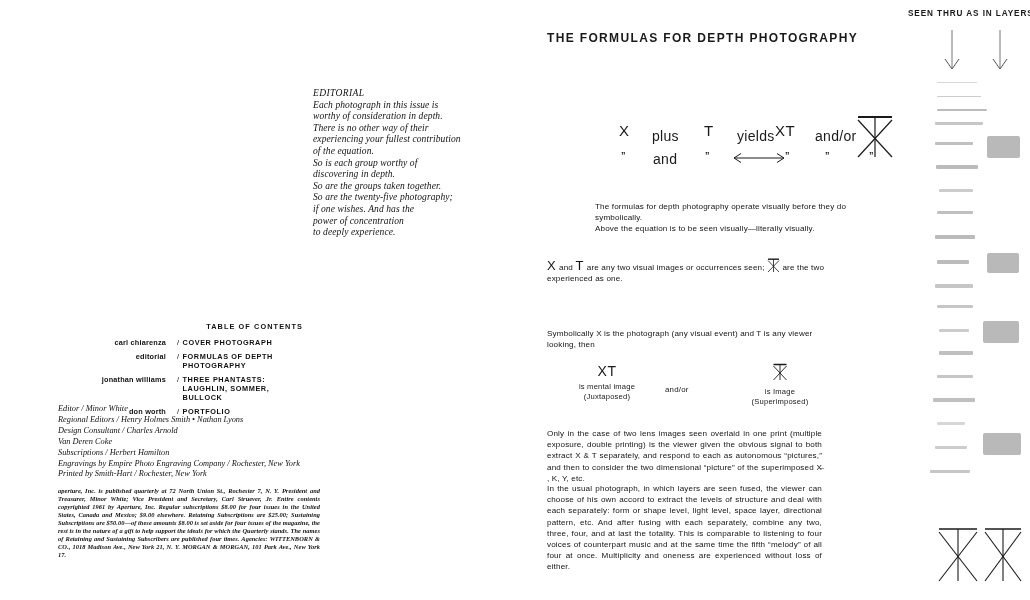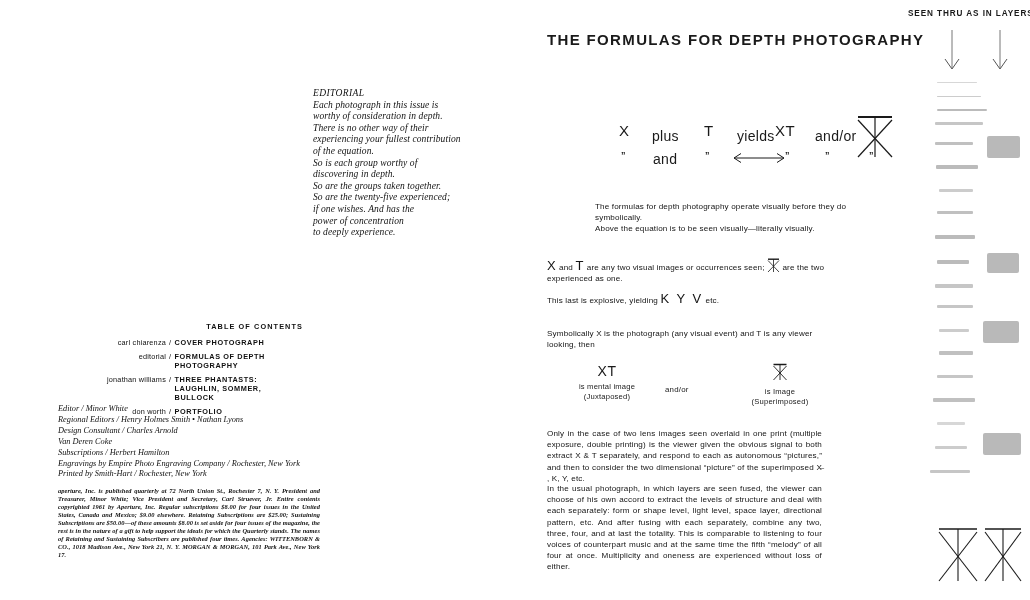--- a/index.html
+++ b/index.html
@@ -34,21 +34,21 @@
     color:#111;
   }
   #toc .toc-title{
     text-align:right;font-weight:bold;letter-spacing:1.1px;
     margin-bottom:7px;padding-left:18px;
   }
   #toc .toc-row{
     display:flex;align-items:baseline;margin-bottom:5px;letter-spacing:.5px;
   }
   #toc .toc-author{
-    flex:0 0 108px;text-align:right;padding-right:3px;font-weight:normal;
+    flex:0 0 108px;text-align:right;padding-right:11px;font-weight:bold;
     letter-spacing:.2px;
   }
   #toc .toc-sep{padding-right:3px;}
   #toc .toc-item{flex:1;font-weight:bold;letter-spacing:.6px;}
 
   #masthead{left:58px;top:404px;width:262px;}
   #masthead .brand{
     font-weight:bold;font-size:8.5px;letter-spacing:2.6px;margin-bottom:9px;
   }
   #masthead .credits{
@@ -62,21 +62,21 @@
     font-style:italic;font-weight:bold;
     font-size:6.4px;line-height:8.0px;
     text-align:justify;
     color:#111;
     letter-spacing:.05px;
   }
 
   
   #main-title{
     left:547px;top:31px;
-    font-size:15px;font-weight:bold;letter-spacing:1.35px;
+    font-size:12px;font-weight:bold;letter-spacing:1.35px;
   }
 
   .body-text{
     font-size:8.1px;line-height:11.2px;color:#141414;
     letter-spacing:.15px;
   }
 
   #formula-row{left:547px;top:118px;width:345px;height:60px;}
   .frm{position:absolute;}
   .frm-glyph{font-size:15px;letter-spacing:.5px;font-weight:300;}
@@ -147,21 +147,21 @@
   <div class="abs" id="editorial">
     <div class="ed-head">EDITORIAL</div>
     <div>Each photograph in this issue is</div>
     <div>worthy of consideration in depth.</div>
     <div>There is no other way of their</div>
     <div>experiencing your fullest contribution</div>
     <div>of the equation.</div>
     <div>So is each group worthy of</div>
     <div>discovering in depth.</div>
     <div>So are the groups taken together.</div>
-    <div>So are the twenty-five experienced;</div>
+    <div>So are the twenty-five photography;</div>
     <div>if one wishes. And has the</div>
     <div>power of concentration</div>
     <div>to deeply experience.</div>
   </div>
 
   <div class="abs" id="toc">
     <div class="toc-title">TABLE  OF  CONTENTS</div>
 
     <div class="toc-row">
       <span class="toc-author">carl chiarenza</span>
@@ -250,23 +250,20 @@
     <span class="inline-big">X</span><span> and </span><span class="inline-big">T</span><span> are any two visual images or occurrences seen; </span><span style="display:inline-block;vertical-align:-3px;"><svg width="13" height="15" viewBox="0 0 13 15">
           <g stroke="#1a1a1a" fill="none">
             <line x1="1" y1="1.2" x2="12" y2="1.2" stroke-width="1.4"></line>
             <line x1="6.5" y1="1.2" x2="6.5" y2="14" stroke-width="0.8"></line>
             <line x1="1" y1="2.5" x2="12" y2="14" stroke-width="0.8"></line>
             <line x1="12" y1="2.5" x2="1" y2="14" stroke-width="0.8"></line>
           </g>
         </svg></span><span> are the two experienced as one.</span>
   </div>
 
-  <div class="abs body-text" id="para-3">
-    <span>This last is explosive, yielding  </span><span class="kyv">K Y V</span><span> etc.</span>
-  </div>
 
   <div class="abs body-text" id="para-4">Symbolically X is the photograph (any visual event) and T is any viewer looking, then</div>
 
   <div class="abs" id="defs">
 
     <div class="col" style="left:10px;top:0;width:100px;">
       <div class="big">XT</div>
       <div class="sub">
         <div>is mental image</div>
         <div>(Juxtaposed)</div>

